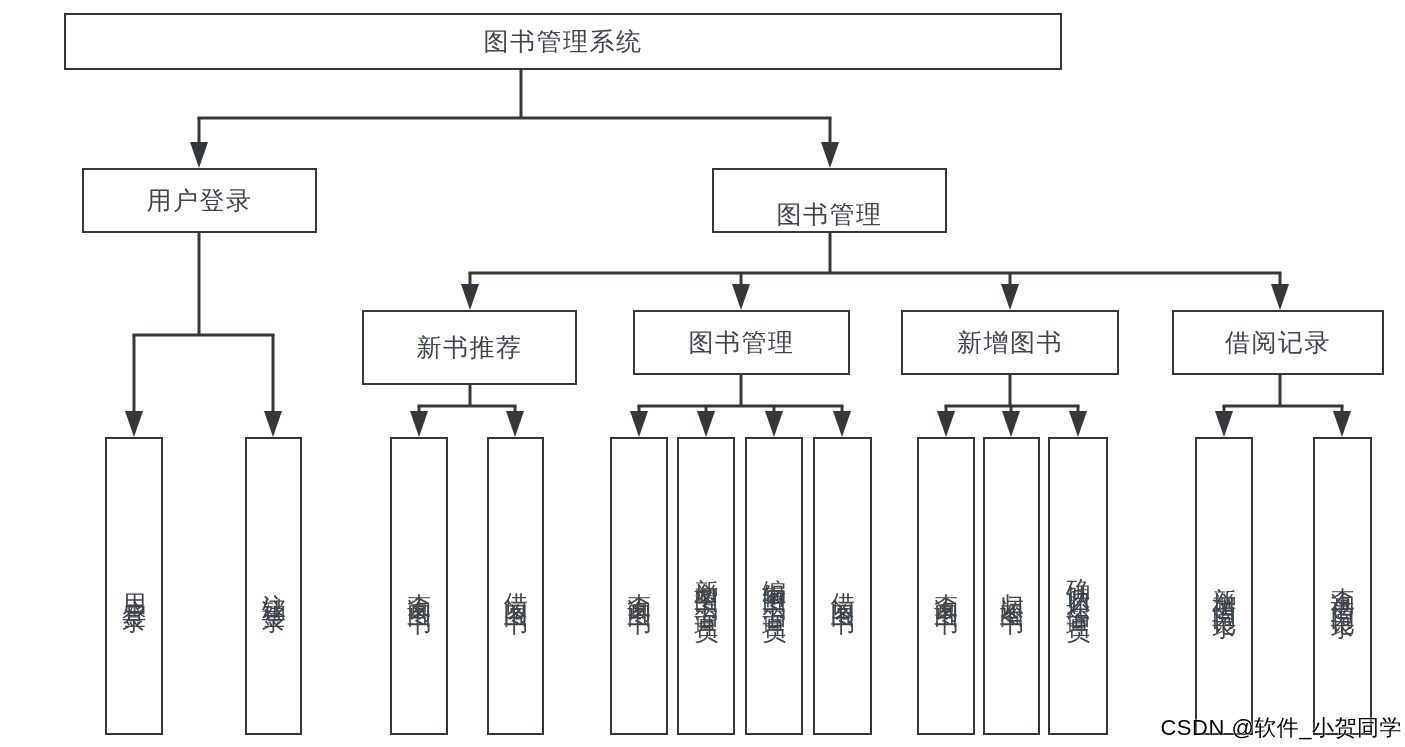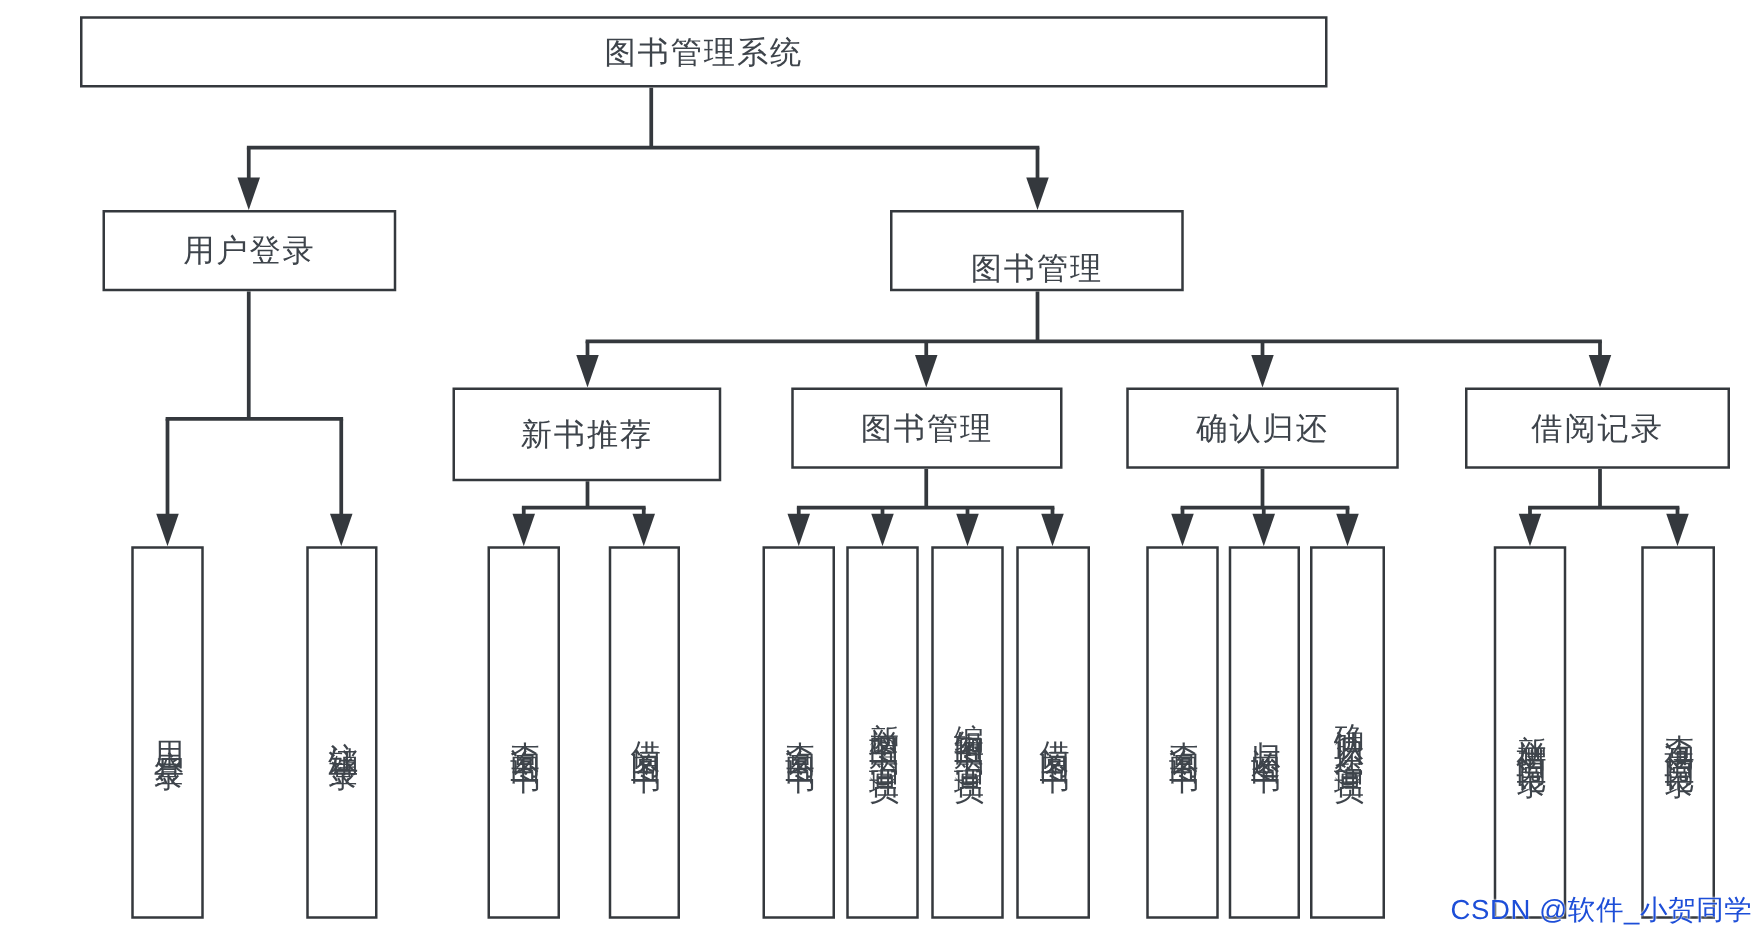--- a/index.html
+++ b/index.html
@@ -43,21 +43,21 @@
     font-size: 24px;
     letter-spacing: 6px;
     line-height: 1.1;
     white-space: nowrap;
   }
   .watermark {
     position: absolute;
     right: 3px;
     bottom: 4px;
     font-size: 22px;
-    color: #1d4ed8;
+    color: #000000;
     letter-spacing: 0.5px;
     text-shadow: 0 0 2px #ffffff, 0 0 1px #ffffff;
     white-space: nowrap;
   }
 </style>
 </head>
 <body>
 
 <div class="canvas">
   <svg class="connectors" viewBox="0 0 1405 747" xmlns="http://www.w3.org/2000/svg">
@@ -124,21 +124,21 @@
       <div class="node h" style="left: 712px; top: 168px; width: 235px; height: 65px; align-items: flex-end;">
         <span>图书管理</span>
       </div>
       <div class="node h" style="left: 362px; top: 310px; width: 215px; height: 75px;">
         <span>新书推荐</span>
       </div>
       <div class="node h" style="left: 633px; top: 310px; width: 217px; height: 65px;">
         <span>图书管理</span>
       </div>
       <div class="node h" style="left: 901px; top: 310px; width: 218px; height: 65px;">
-        <span>确认归还</span>
+        <span>新增图书</span>
       </div>
       <div class="node h" style="left: 1172px; top: 310px; width: 212px; height: 65px;">
         <span>借阅记录</span>
       </div>
       <div class="node v" style="left: 105px; top: 437px; width: 58px; height: 298px;">
         <span>用户登录</span>
       </div>
       <div class="node v" style="left: 245px; top: 437px; width: 57px; height: 298px;">
         <span>注销登录</span>
       </div>

